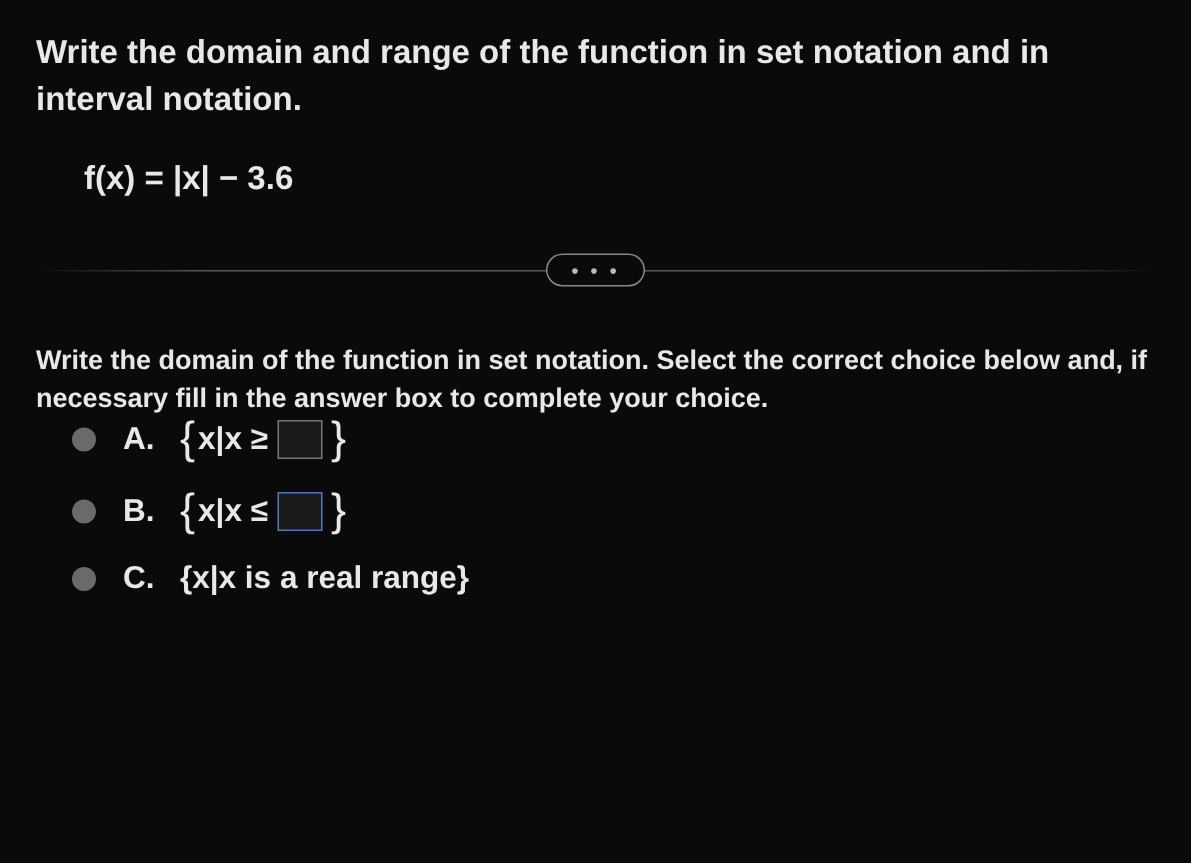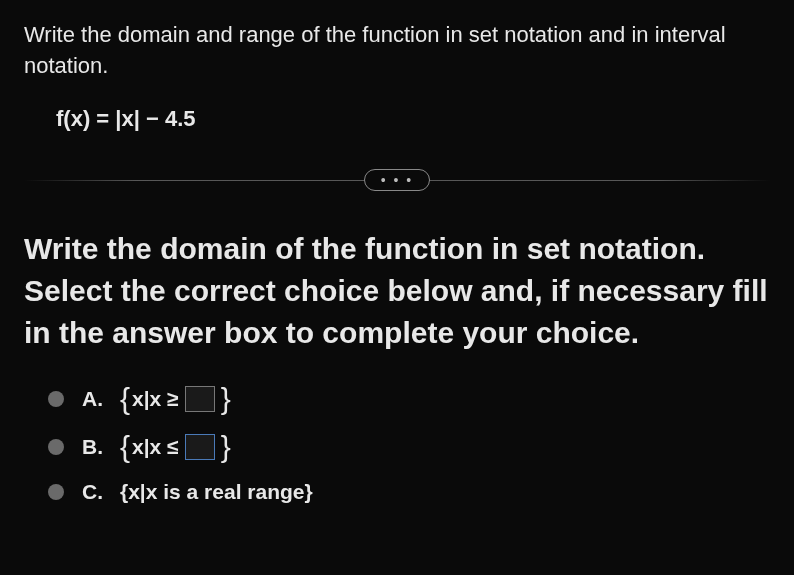--- a/index.html
+++ b/index.html
@@ -11,21 +11,21 @@
       width: 794px;
       height: 575px;
       background: #0a0a0a;
       color: #e8e8e8;
       font-family: Arial, Helvetica, sans-serif;
       padding: 20px 24px;
       overflow: hidden;
     }
     .question-intro {
       font-size: 22px;
-      font-weight: normal;
+      font-weight: bold;
       line-height: 1.4;
       margin-bottom: 24px;
     }
     .equation {
       font-size: 22px;
       font-weight: bold;
       margin-left: 32px;
       margin-bottom: 36px;
     }
     .divider-wrap {
@@ -50,24 +50,23 @@
       border: 1px solid #888;
       border-radius: 14px;
       padding: 3px 16px;
       font-size: 14px;
       color: #bbb;
       letter-spacing: 2px;
       line-height: 1;
       cursor: pointer;
     }
     .sub-question {
-      font-size: 30px;
+      font-size: 18px;
       font-weight: bold;
       line-height: 1.4;
-      margin-bottom: 30px;
     }
     .choices {
       padding-left: 24px;
     }
     .choice-row {
       display: flex;
       align-items: center;
       margin-bottom: 18px;
       font-size: 21px;
       font-weight: bold;
@@ -109,21 +108,21 @@
       display: flex;
       align-items: center;
       gap: 2px;
     }
   </style>
 </head>
 <body>
 
 <div class="question-intro">Write the domain and range of the function in set notation and in interval notation.</div>
 
-<div class="equation">f(x) = |x| − 4.5</div>
+<div class="equation">f(x) = |x| − 3.6</div>
 
 <div class="divider-wrap">
   <div class="divider-line"></div>
   <div class="divider-pill">• • •</div>
 </div>
 
 <div class="sub-question">Write the domain of the function in set notation. Select the correct choice below and, if necessary fill in the answer box to complete your choice.</div>
 
 <div class="choices">
 

